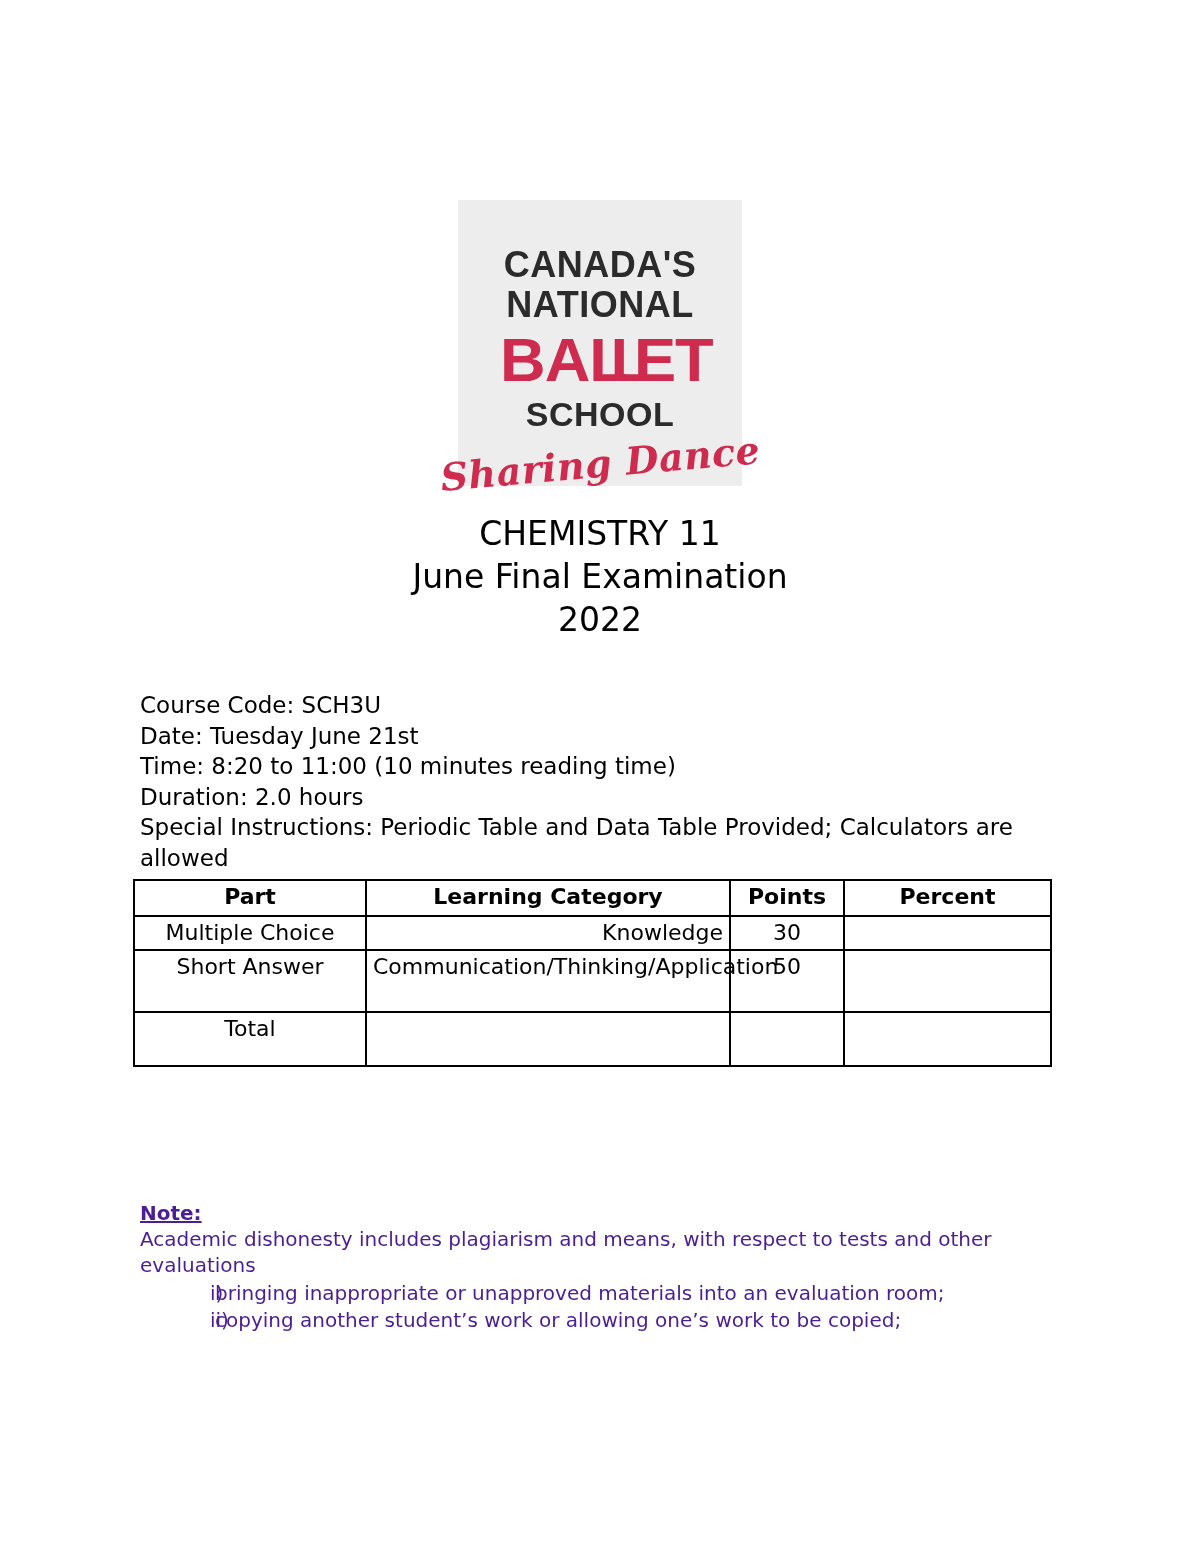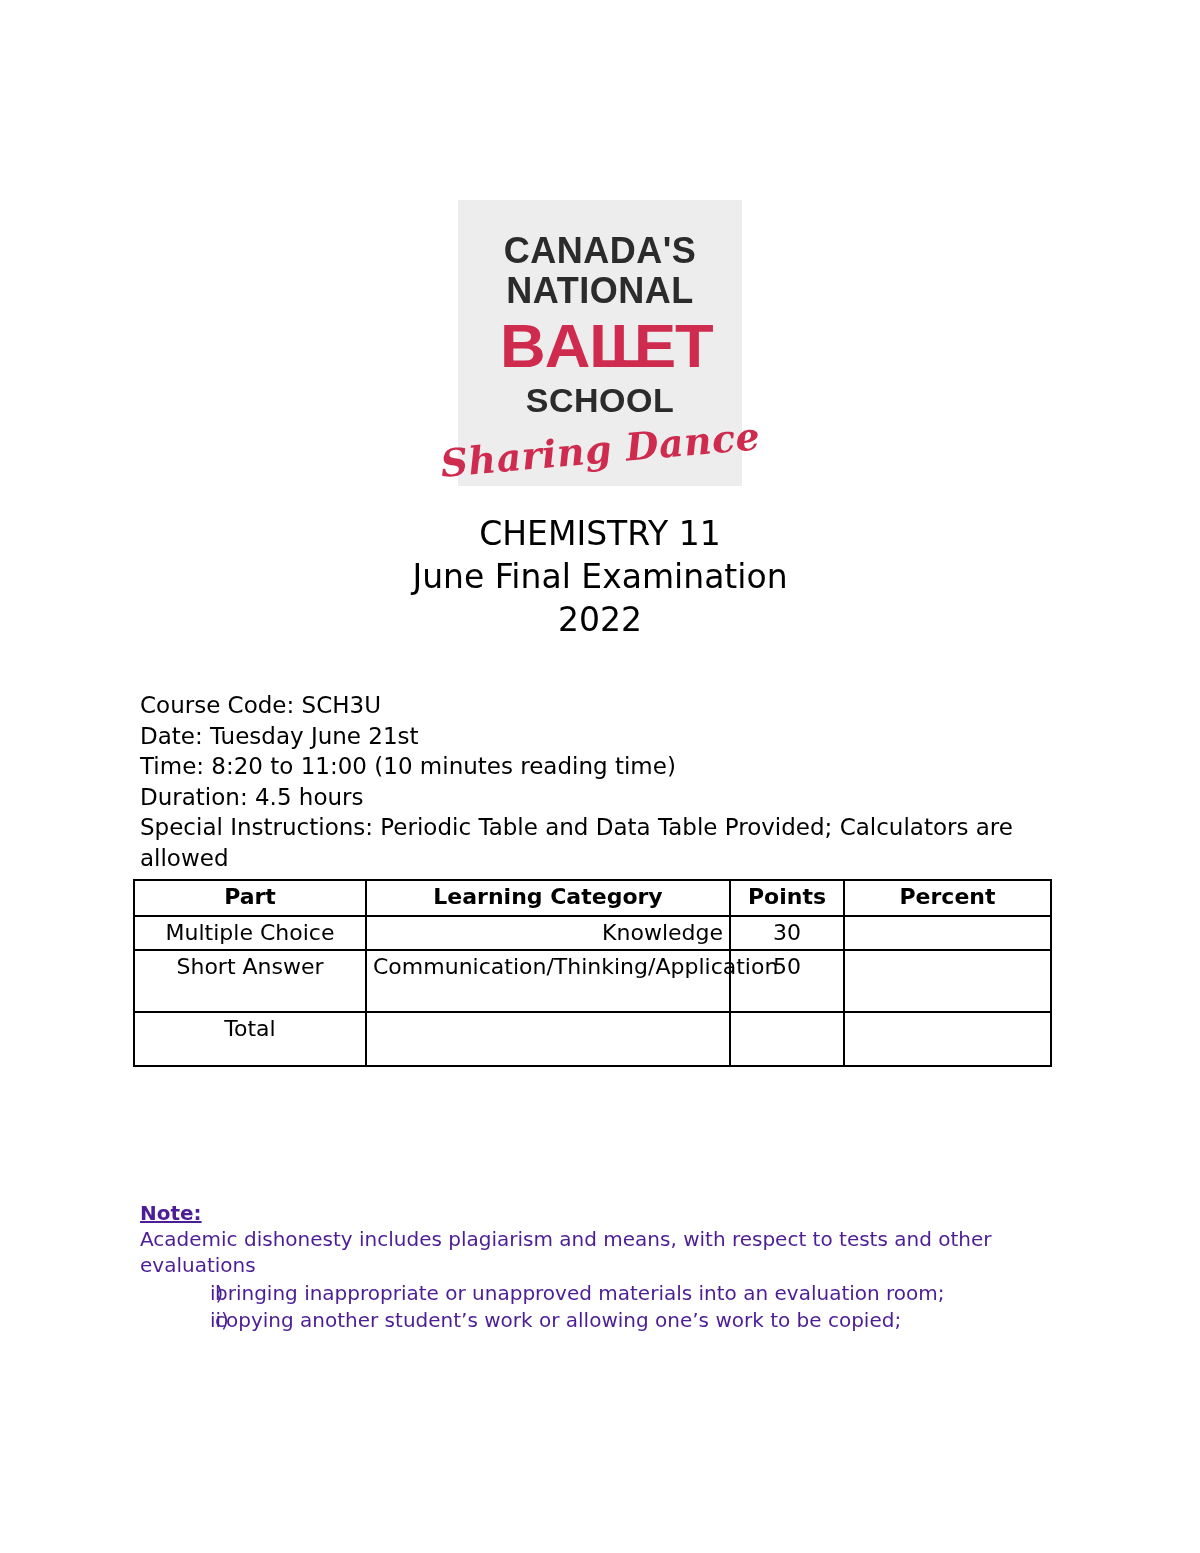--- a/index.html
+++ b/index.html
@@ -27,21 +27,21 @@
   .logo-block {
     position: absolute;
     left: 458px;
     top: 200px;
     width: 284px;
     height: 286px;
     background: #ededed;
     display: flex;
     flex-direction: column;
     align-items: center;
-    justify-content: center;
+    justify-content: flex-end;
     padding-top: 18px;
     box-sizing: border-box;
   }
   .logo-line {
     font-family: "Liberation Sans", sans-serif;
     font-weight: 700;
     color: #2b2b2b;
     letter-spacing: 0.5px;
     line-height: 1.0;
     text-align: center;
@@ -204,21 +204,21 @@
   <div class="doc-title">
     <div>CHEMISTRY 11</div>
     <div>June Final Examination</div>
     <div>2022</div>
   </div>
 
   <div class="details">
     <div>Course Code: SCH3U</div>
     <div>Date: Tuesday June 21st</div>
     <div>Time: 8:20 to 11:00 (10 minutes reading time)</div>
-    <div>Duration: 4.5 hours</div>
+    <div>Duration: 2.0 hours</div>
     <div>Special Instructions:  Periodic Table and Data Table Provided; Calculators are allowed</div>
   </div>
 
   <table class="grade-table">
     <colgroup>
       <col class="col-part">
       <col class="col-cat">
       <col class="col-points">
       <col class="col-percent">
     </colgroup>

